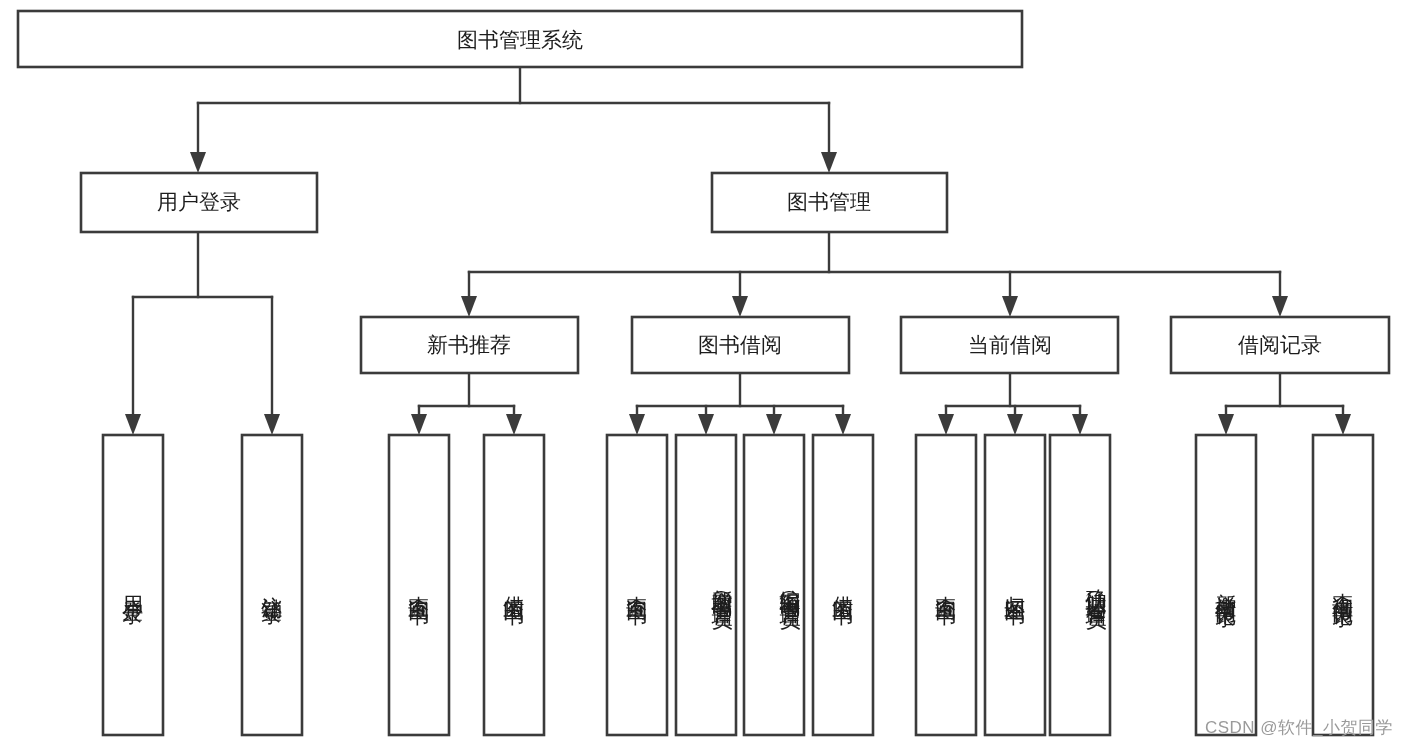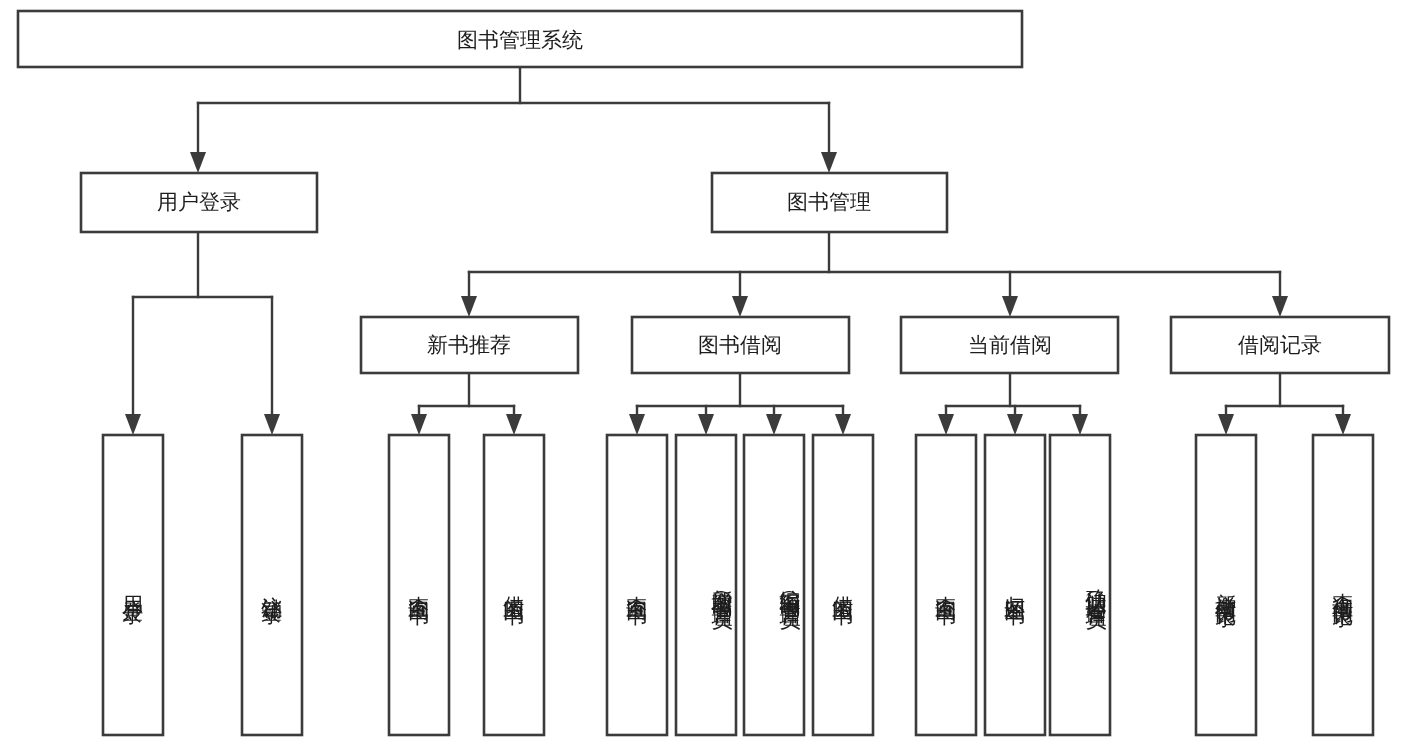--- a/index.html
+++ b/index.html
@@ -199,13 +199,14 @@
   <div class="vlabel" style="left:744px; top:440px; width:60px; height:290px; align-items:flex-start;">编辑图书（管理员）</div>
   <div class="vlabel" style="left:813px; top:435px; width:60px; height:300px;">借阅图书</div>
 
   <div class="vlabel" style="left:916px; top:435px; width:60px; height:300px;">查询图书</div>
   <div class="vlabel" style="left:985px; top:435px; width:60px; height:300px;">归还图书</div>
   <div class="vlabel" style="left:1050px; top:440px; width:60px; height:290px; align-items:flex-start;">确认归还（管理员）</div>
 
   <div class="vlabel" style="left:1196px; top:435px; width:60px; height:300px;">新增借阅记录</div>
   <div class="vlabel" style="left:1313px; top:435px; width:60px; height:300px;">查询借阅记录</div>
 
+  <div class="watermark">CSDN @软件_小贺同学</div>
 </div>
 
 </body></html>

